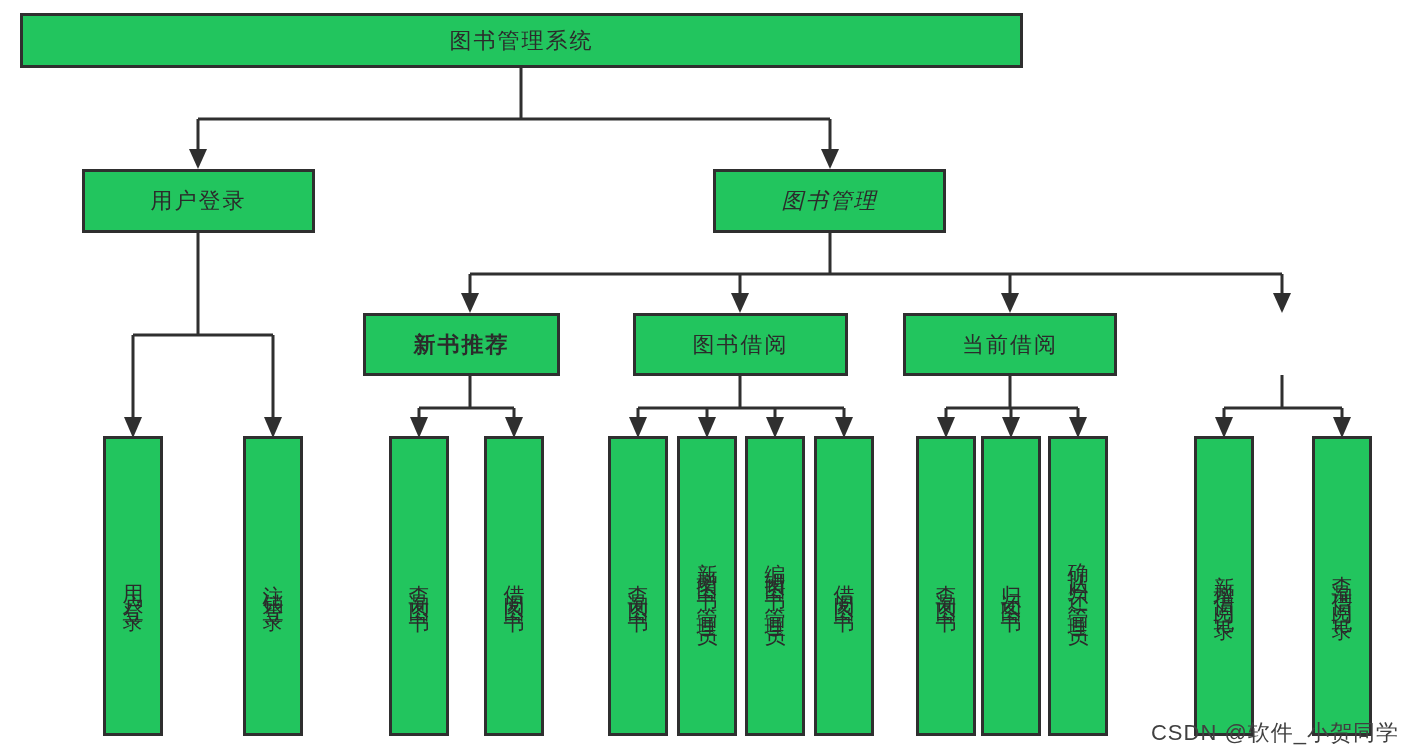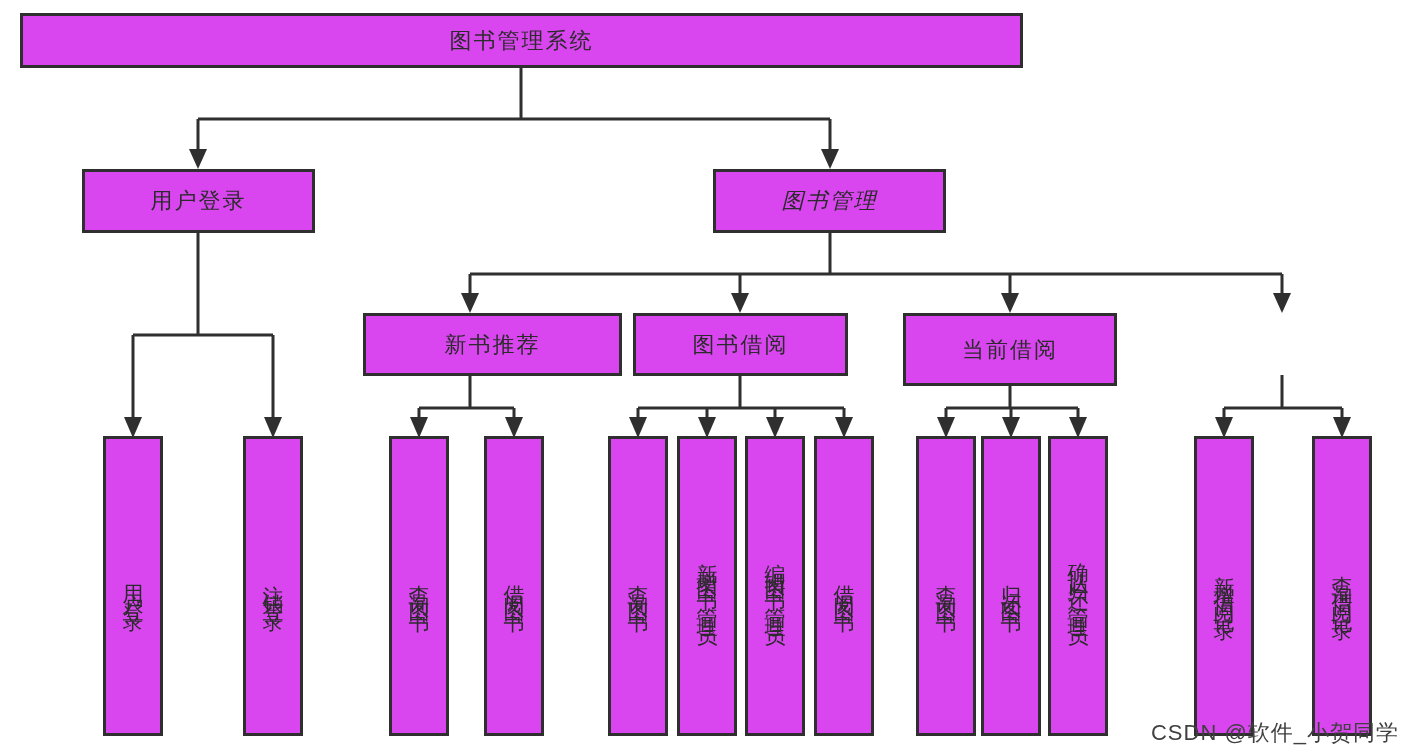--- a/index.html
+++ b/index.html
@@ -13,21 +13,21 @@
   }
   .connectors {
     position:absolute; left:0; top:0;
     width:1405px; height:747px;
     pointer-events:none;
   }
   .node {
     position:absolute;
     box-sizing:border-box;
     border:3px solid #2f2f2f;
-    background:#d946ef;
+    background:#22c55e;
   }
   .hbox {
     display:flex;
     align-items:center;
     justify-content:center;
     font-size:22px;
     letter-spacing:2px;
     white-space:nowrap;
   }
   .vbox {
@@ -118,23 +118,23 @@
       <polygon points="1215,417 1233,417 1224,438"></polygon>
       <polygon points="1333,417 1351,417 1342,438"></polygon>
     </g>
   </svg>
 
   <div class="node hbox" style="left:20px; top:13px; width:1003px; height:55px;">图书管理系统</div>
 
   <div class="node hbox" style="left:82px; top:169px; width:233px; height:64px;">用户登录</div>
   <div class="node hbox" style="left:713px; top:169px; width:233px; height:64px;font-style:italic;">图书管理</div>
 
-  <div class="node hbox" style="left:363px; top:313px; width:259px; height:63px;">新书推荐</div>
+  <div class="node hbox" style="left:363px; top:313px; width:197px; height:63px;font-weight:bold;">新书推荐</div>
   <div class="node hbox" style="left:633px; top:313px; width:215px; height:63px;">图书借阅</div>
-  <div class="node hbox" style="left:903px; top:313px; width:214px; height:73px;">当前借阅</div>
+  <div class="node hbox" style="left:903px; top:313px; width:214px; height:63px;">当前借阅</div>
 
   <div class="node vbox" style="left:103px;">用户登录</div>
   <div class="node vbox" style="left:243px;">注销登录</div>
 
   <div class="node vbox" style="left:389px;">查询图书</div>
   <div class="node vbox" style="left:484px;">借阅图书</div>
 
   <div class="node vbox" style="left:608px;">查询图书</div>
   <div class="node vbox" style="left:677px;">新增图书（管理员）</div>
   <div class="node vbox" style="left:745px;">编辑图书（管理员）</div>

